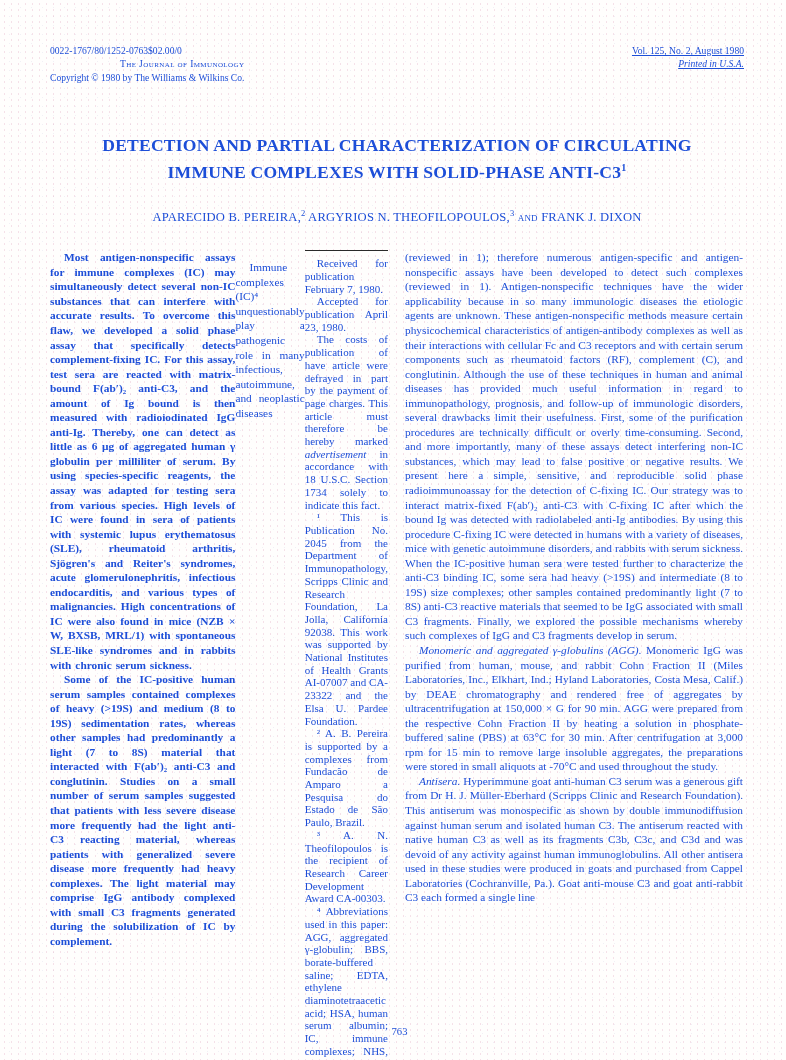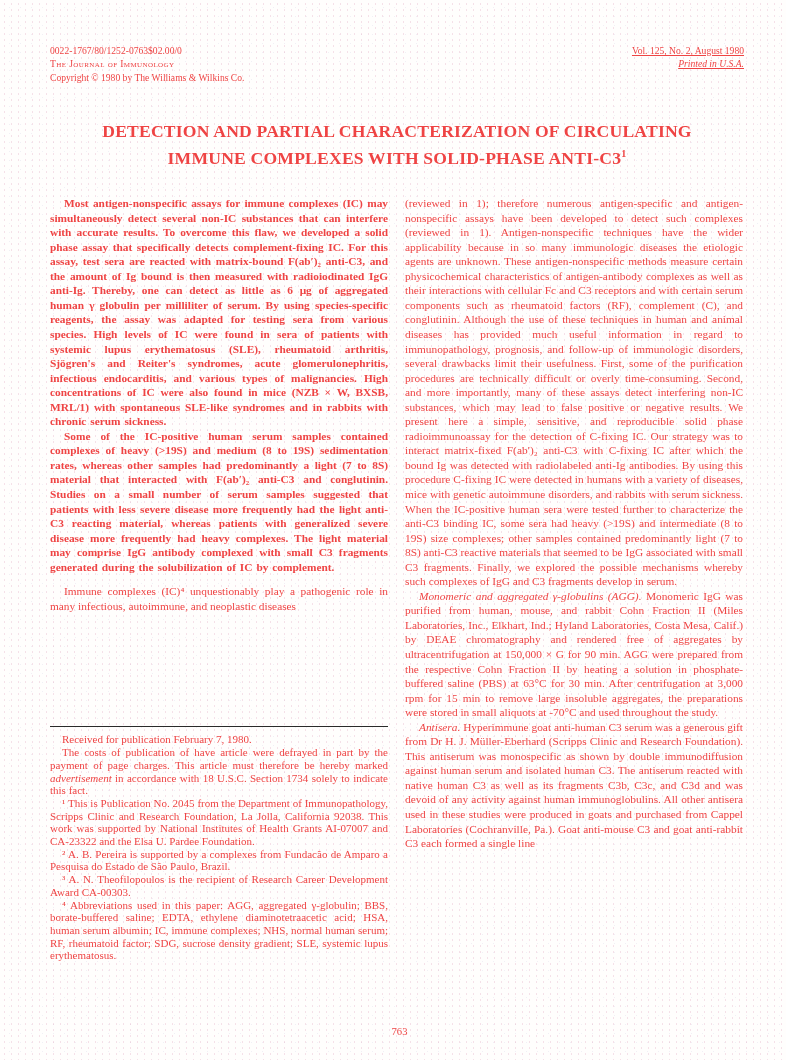--- a/index.html
+++ b/index.html
@@ -1,60 +1,60 @@
 <!DOCTYPE html>
 <html><head>
 <meta charset="utf-8">
 <style>
   html,body { margin:0; padding:0; background:#e8e8e8; }
   .page {
     position:relative;
     width:786px; height:1060px;
     margin:0 auto;
     background:#fffefd;
-    color:#ef4444;
+    color:#1d4ed8;
     font-family:"Liberation Serif","DejaVu Serif",serif;
     overflow:hidden;
   }
   
   .page::before {
     content:""; position:absolute; inset:0; pointer-events:none;
     background-image:
       radial-gradient(circle, rgba(216,140,172,0.26) 0.6px, transparent 1.1px),
       radial-gradient(circle, rgba(168,168,208,0.16) 0.5px, transparent 1px);
     background-size:7px 6px, 11px 9px;
     background-position:1px 1px, 4px 3px;
   }
   .content { position:relative; padding:44px 42px 0 50px; }
 
   
   .hdr { display:flex; justify-content:space-between; font-size:9.6px; line-height:1.4; }
   .hdr-left div, .hdr-right div { white-space:nowrap; }
   .hdr-right { text-align:right;text-decoration:underline; }
-  .journal-name { font-variant:small-caps; letter-spacing:0.4px; }
+  .journal-name { font-variant:small-caps; letter-spacing:0.4px;text-align:right; }
   .printed { font-style:italic; }
 
   
   .title {
-    margin-top:34px; text-align:center;
+    margin-top:48px; text-align:center;
     font-weight:bold; font-size:17.6px; line-height:1.5; letter-spacing:0.2px;
   }
   .title sup { font-size:10px; }
   .authors { margin-top:23px; text-align:center; font-size:12.6px; letter-spacing:0.2px; }
   .authors sup { font-size:8.5px; }
   .authors .conj { font-variant:small-caps; }
   .affiliation { margin-top:9px; text-align:center; font-style:italic; font-size:11.6px; }
 
   
   .columns { display:flex; gap:17px; margin-top:25px; }
   .col {
     width:338px; text-align:justify;
     font-size:11.35px; line-height:14.55px;
   }
-  .col-left { display:flex; flex-direction:column; height:766px; }
+  .col-left { display:flex; height:766px; }
   .abstract p { margin:0; font-weight:bold; text-indent:14px; word-spacing:1.1px; }
   .intro-left { margin:10px 0 0 0; text-indent:14px; }
 
   .fn-block { margin-top:auto; }
   .fn-rule { border:none; border-top:1.1px solid #2a2a2a; margin:0 0 6px 0; }
   .footnotes { font-size:11px; line-height:12.7px; }
   .footnotes p { margin:0; text-indent:12px; }
   .footnotes .em { font-style:italic; }
 
   .intro-right { margin:0; }
@@ -86,35 +86,39 @@
         <div>Vol. 125, No. 2, August 1980</div>
         <div class="printed">Printed in U.S.A.</div>
       </div>
     </div>
 
     <div class="title">
       <span>DETECTION AND PARTIAL CHARACTERIZATION OF CIRCULATING</span><br>
       <span>IMMUNE COMPLEXES WITH SOLID-PHASE ANTI-C3</span><sup>1</sup>
     </div>
 
+    <div class="authors">
+      <span>APARECIDO B. PEREIRA,</span><sup>2</sup><span> ARGYRIOS N. THEOFILOPOULOS,</span><sup>3</sup><span class="conj"> and </span><span>FRANK J. DIXON</span>
+    </div>
 
 
     <div class="columns">
 
       <div class="col col-left">
         <div class="abstract">
           <p>Most antigen-nonspecific assays for immune complexes (IC) may simultaneously detect several non-IC substances that can interfere with accurate results. To overcome this flaw, we developed a solid phase assay that specifically detects complement-fixing IC. For this assay, test sera are reacted with matrix-bound F(ab′)₂ anti-C3, and the amount of Ig bound is then measured with radioiodinated IgG anti-Ig. Thereby, one can detect as little as 6 μg of aggregated human γ globulin per milliliter of serum. By using species-specific reagents, the assay was adapted for testing sera from various species. High levels of IC were found in sera of patients with systemic lupus erythematosus (SLE), rheumatoid arthritis, Sjögren's and Reiter's syndromes, acute glomerulonephritis, infectious endocarditis, and various types of malignancies. High concentrations of IC were also found in mice (NZB × W, BXSB, MRL/1) with spontaneous SLE-like syndromes and in rabbits with chronic serum sickness.</p>
           <p>Some of the IC-positive human serum samples contained complexes of heavy (&gt;19S) and medium (8 to 19S) sedimentation rates, whereas other samples had predominantly a light (7 to 8S) material that interacted with F(ab′)₂ anti-C3 and conglutinin. Studies on a small number of serum samples suggested that patients with less severe disease more frequently had the light anti-C3 reacting material, whereas patients with generalized severe disease more frequently had heavy complexes. The light material may comprise IgG antibody complexed with small C3 fragments generated during the solubilization of IC by complement.</p>
         </div>
         <p class="intro-left">Immune complexes (IC)⁴ unquestionably play a pathogenic role in many infectious, autoimmune, and neoplastic diseases</p>
 
         <div class="fn-block">
           <hr class="fn-rule">
           <div class="footnotes">
             <p>Received for publication February 7, 1980.</p>
+            <p>Accepted for publication April 23, 1980.</p>
             <p><span>The costs of publication of have article were defrayed in part by the payment of page charges. This article must therefore be hereby marked </span><span class="em">advertisement</span><span> in accordance with 18 U.S.C. Section 1734 solely to indicate this fact.</span></p>
             <p>¹ This is Publication No. 2045 from the Department of Immunopathology, Scripps Clinic and Research Foundation, La Jolla, California 92038. This work was supported by National Institutes of Health Grants AI-07007 and CA-23322 and the Elsa U. Pardee Foundation.</p>
             <p>² A. B. Pereira is supported by a complexes from Fundacão de Amparo a Pesquisa do Estado de São Paulo, Brazil.</p>
             <p>³ A. N. Theofilopoulos is the recipient of Research Career Development Award CA-00303.</p>
             <p>⁴ Abbreviations used in this paper: AGG, aggregated γ-globulin; BBS, borate-buffered saline; EDTA, ethylene diaminotetraacetic acid; HSA, human serum albumin; IC, immune complexes; NHS, normal human serum; RF, rheumatoid factor; SDG, sucrose density gradient; SLE, systemic lupus erythematosus.</p>
           </div>
         </div>
       </div>
 
       <div class="col col-right">

